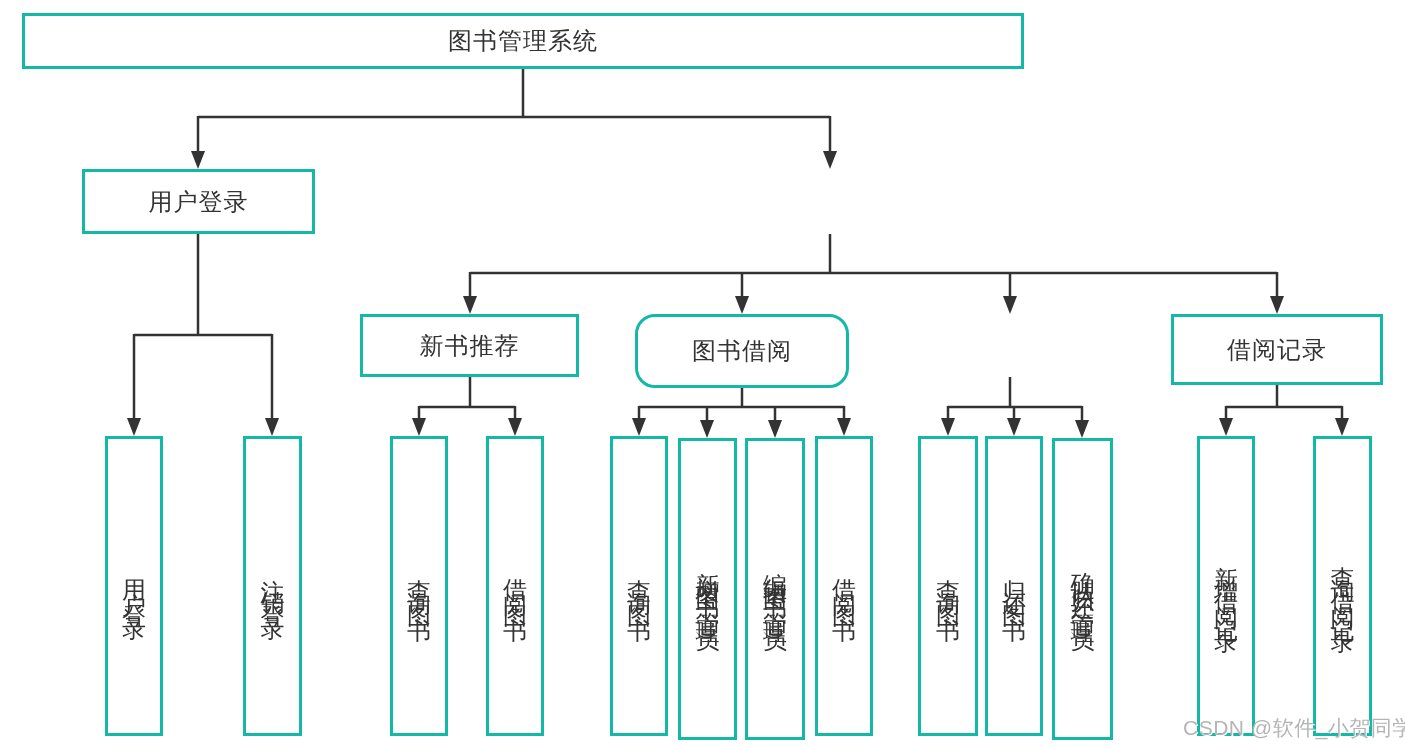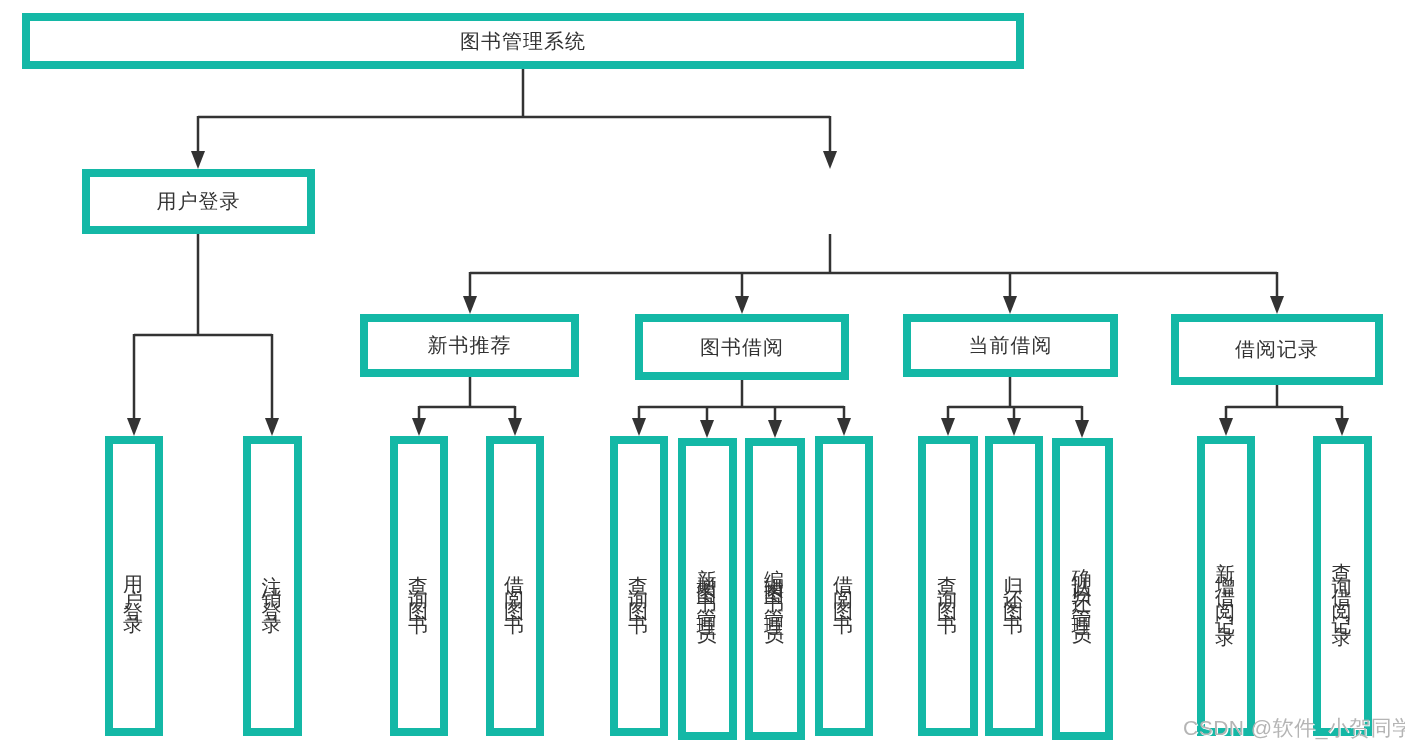--- a/index.html
+++ b/index.html
@@ -18,26 +18,26 @@
   .connectors {
     position: absolute;
     left: 0;
     top: 0;
     pointer-events: none;
   }
   .node {
     position: absolute;
     box-sizing: border-box;
     background: #ffffff;
-    border: 8px solid #14b8a6;
+    border: 3px solid #14b8a6;
     color: #333333;
     display: flex;
     align-items: center;
     justify-content: center;
-    font-size: 20px;
+    font-size: 24px;
     letter-spacing: 1px;
     white-space: nowrap;
   }
   .node.v {
     writing-mode: vertical-rl;
     letter-spacing: 13px;
     white-space: normal;
   }
   .node.v.tight {
     letter-spacing: 8px;
@@ -124,22 +124,21 @@
       <polygon points="1219,418 1233,418 1226,436"></polygon>
       <polygon points="1335,418 1349,418 1342,436"></polygon>
     </g>
   </svg>
 
   <div class="node" style="left:22px; top:13px; width:1002px; height:56px;">图书管理系统</div>
 
   <div class="node" style="left:82px; top:169px; width:233px; height:65px;">用户登录</div>
 
   <div class="node" style="left:360px; top:314px; width:219px; height:63px;text-align:center;">新书推荐</div>
-  <div class="node" style="left:635px; top:314px; width:214px; height:66px;">图书借阅</div>
-  <div class="node" style="left:903px; top:314px; width:215px; height:63px;">当前借阅</div>
+  <div class="node" style="left:635px; top:314px; width:214px; height:74px;border-radius:20px;">图书借阅</div>
   <div class="node" style="left:1171px; top:314px; width:212px; height:71px;">借阅记录</div>
 
   <div class="node v" style="left:105px; top:436px; width:58px; height:300px;">用户登录</div>
   <div class="node v" style="left:243px; top:436px; width:59px; height:300px;">注销登录</div>
 
   <div class="node v" style="left:390px; top:436px; width:58px; height:300px;">查询图书</div>
   <div class="node v" style="left:486px; top:436px; width:58px; height:300px;">借阅图书</div>
 
   <div class="node v" style="left:610px; top:436px; width:58px; height:300px;">查询图书</div>
   <div class="node v tight" style="left:678px; top:438px; width:59px; height:302px;">新增图书（管理员）</div>

